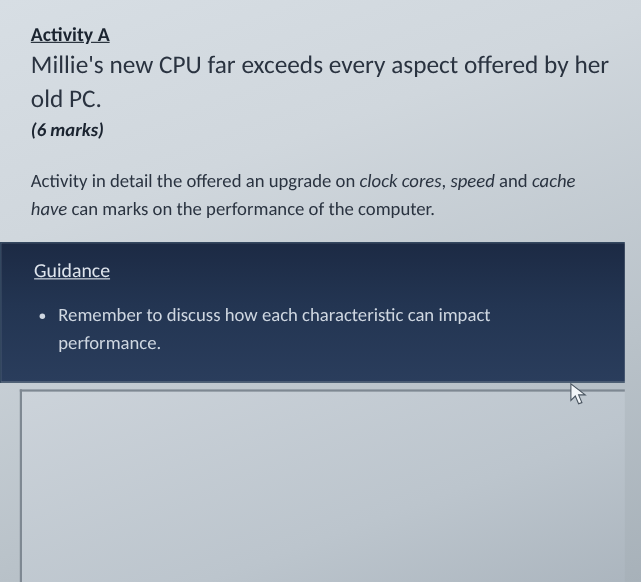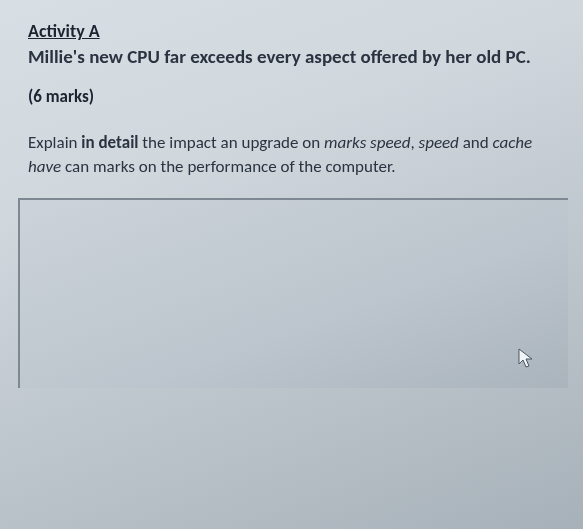--- a/index.html
+++ b/index.html
@@ -19,40 +19,40 @@
     position: relative;
   }
   .heading {
     font-weight: 700;
     font-size: 18px;
     text-decoration: underline;
     color: #1b2430;
     margin-bottom: 2px;
   }
   .intro {
-    font-size: 19px;
+    font-size: 23px;
     line-height: 1.35;
     color: #2a3340;
-    margin-bottom: 16px;
-    font-weight: bold;
+    margin-bottom: 2px;
   }
   .marks {
     font-weight: 700;
     font-size: 17px;
     color: #1b2430;
     margin-bottom: 24px;
+    font-style: italic;
   }
   .question {
     font-size: 17px;
     line-height: 1.45;
     color: #2a3340;
     margin-bottom: 18px;
     padding-right: 10px;
   }
-  .question .b { font-weight: 700; }
+  .question .b { font-weight: 400; }
   .question .i { font-style: italic; }
   .guidance-box {
     margin-left: -28px;
     background: linear-gradient(180deg, #1c2a44 0%, #233552 45%, #2a3d5c 100%);
     color: #e6eaf0;
     padding: 14px 18px 22px 30px;
     border: 1px solid #33475f;
     border-right: none;
     box-sizing: border-box;
     width: calc(100% + 28px);
@@ -98,23 +98,29 @@
 
 <div class="page">
 
   <div class="heading">Activity A</div>
 
   <div class="intro">Millie's new CPU far exceeds every aspect offered by her old PC.</div>
 
   <div class="marks">(6 marks)</div>
 
   <div class="question">
-    <span>Explain </span><span class="b">in detail</span><span> the impact an upgrade on </span><span class="i">marks speed</span><span>, </span><span class="i">speed</span><span> and </span><span class="i">cache have</span><span> can marks on the performance of the computer.</span>
+    <span>Activity </span><span class="b">in detail</span><span> the offered an upgrade on </span><span class="i">clock cores</span><span>, </span><span class="i">speed</span><span> and </span><span class="i">cache have</span><span> can marks on the performance of the computer.</span>
   </div>
 
+  <div class="guidance-box">
+    <div class="guidance-title">Guidance</div>
+    <ul class="guidance-list">
+      <li>Remember to discuss how each characteristic can impact performance.</li>
+    </ul>
+  </div>
 
   <div class="answer-box"></div>
 
   <div class="cursor">
     <svg viewBox="0 0 16 22" width="16" height="22">
       <path d="M1 1 L1 16 L5 12 L8 19 L11 18 L8 11 L14 11 Z" fill="#f2f5f8" stroke="#4a5560" stroke-width="1"></path>
     </svg>
   </div>
 
 </div>

